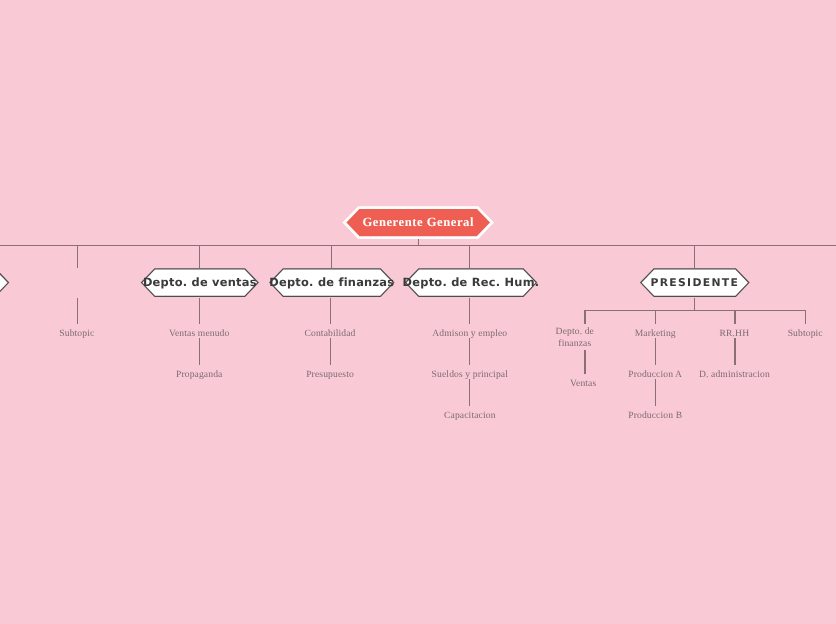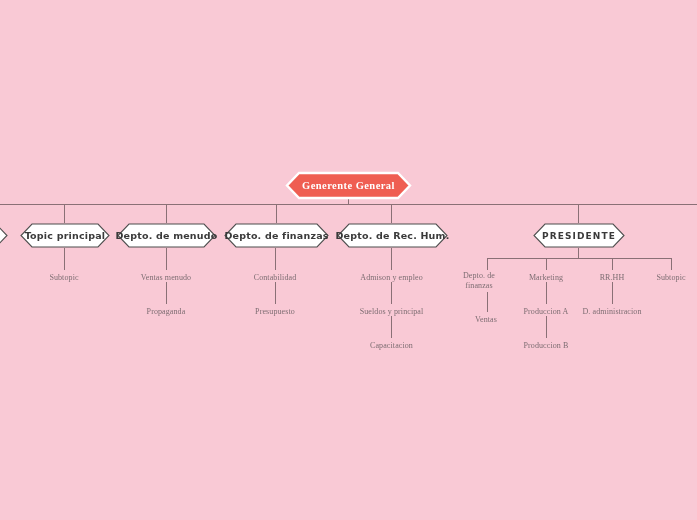--- a/index.html
+++ b/index.html
@@ -122,32 +122,26 @@
     <span>Generente General</span>
   </div>
 
   <div class="hexwrap" style="left:-40px; top:223px; width:48px; height:25px;">
     <svg viewBox="0 0 48 25" preserveAspectRatio="none">
       <polygon points="12,1 36,1 47,12.5 36,24 12,24 1,12.5" fill="#ffffff" stroke="#4d4d4d" stroke-width="1.1"></polygon>
     </svg>
     <span></span>
   </div>
 
-  <div class="hexwrap" style="left:20px; top:223px; width:90px; height:25px;">
-    <svg viewBox="0 0 90 25" preserveAspectRatio="none">
-      <polygon points="12,1 78,1 89,12.5 78,24 12,24 1,12.5" fill="#ffffff" stroke="#4d4d4d" stroke-width="1.1"></polygon>
-    </svg>
-    <span>Topic principal</span>
-  </div>
 
   <div class="hexwrap" style="left:117px; top:223px; width:99px; height:25px;">
     <svg viewBox="0 0 99 25" preserveAspectRatio="none">
       <polygon points="12,1 87,1 98,12.5 87,24 12,24 1,12.5" fill="#ffffff" stroke="#4d4d4d" stroke-width="1.1"></polygon>
     </svg>
-    <span>Depto. de menudo</span>
+    <span>Depto. de ventas</span>
   </div>
 
   <div class="hexwrap" style="left:224px; top:223px; width:105px; height:25px;">
     <svg viewBox="0 0 105 25" preserveAspectRatio="none">
       <polygon points="12,1 93,1 104,12.5 93,24 12,24 1,12.5" fill="#ffffff" stroke="#4d4d4d" stroke-width="1.1"></polygon>
     </svg>
     <span>Depto. de finanzas</span>
   </div>
 
   <div class="hexwrap president" style="left:533px; top:223px; width:92px; height:25px;">

